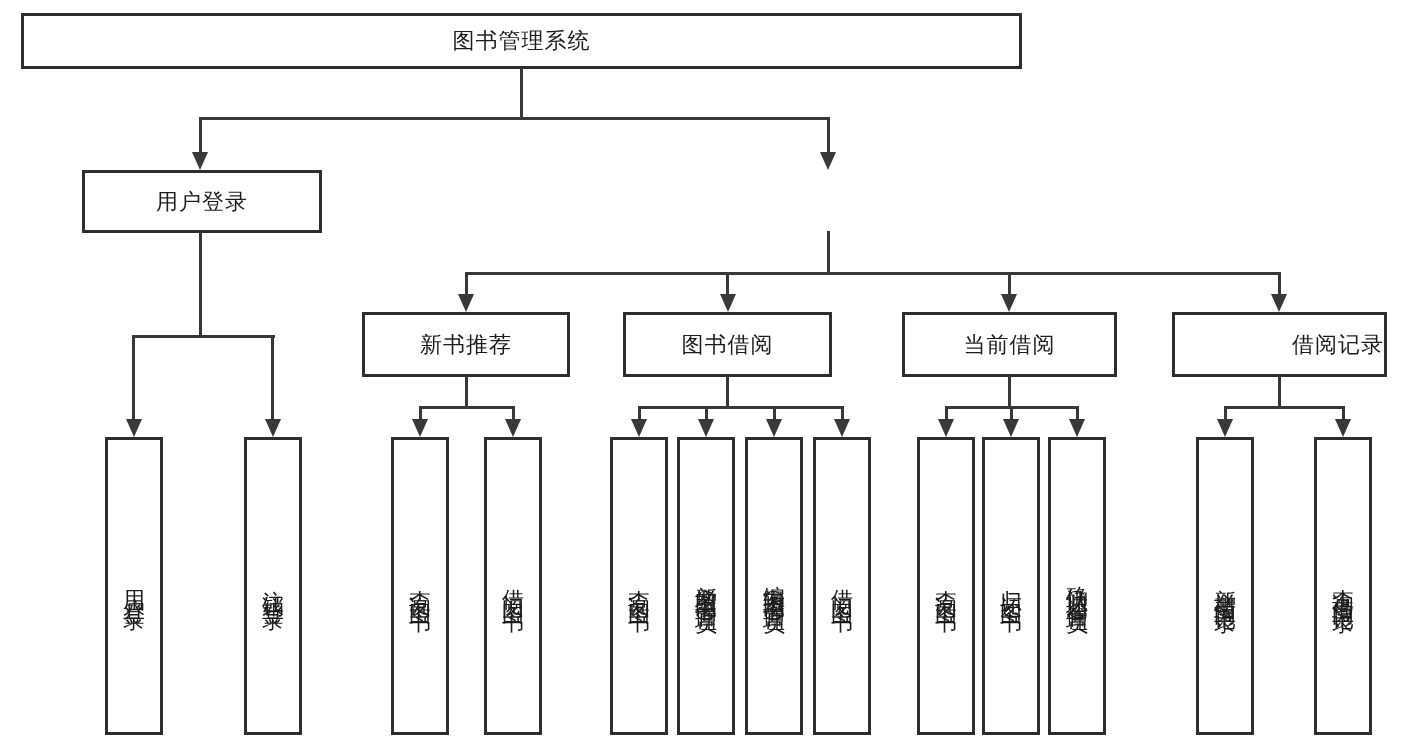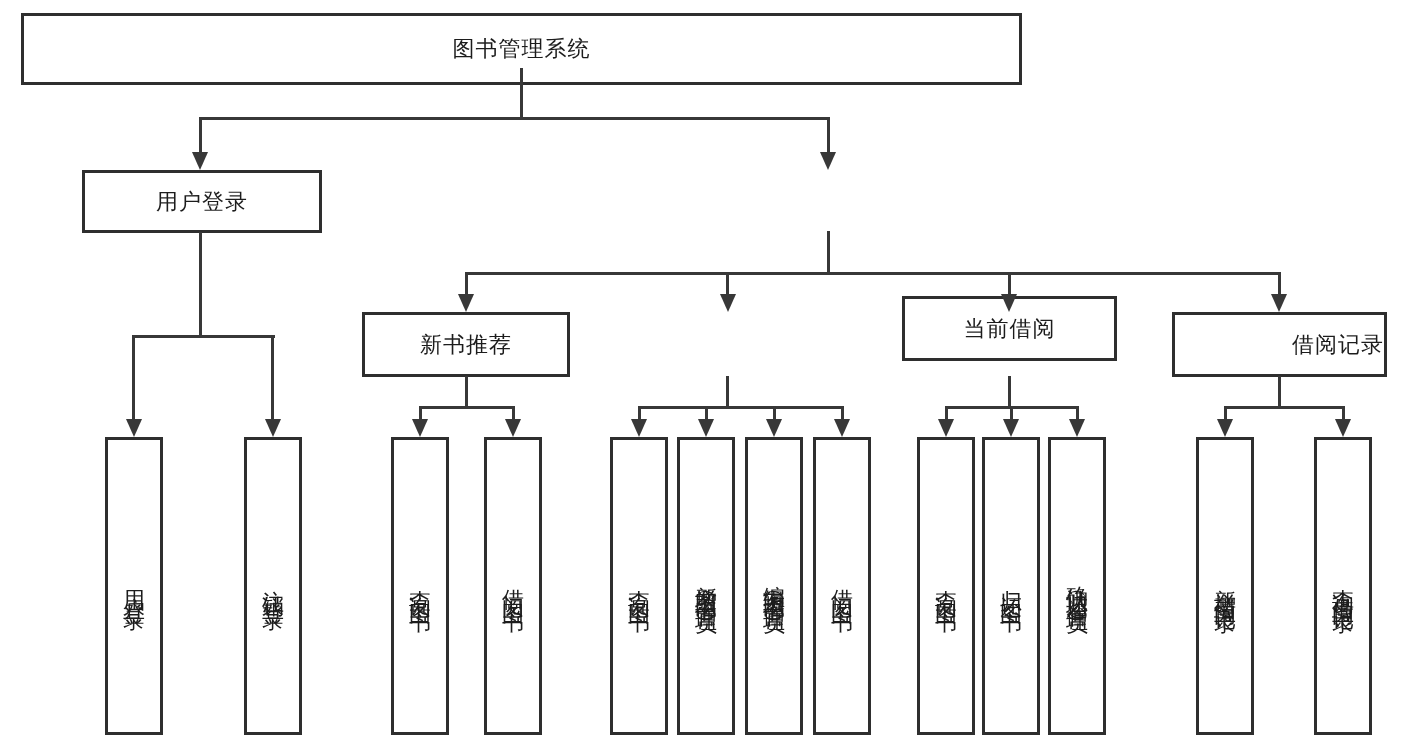--- a/index.html
+++ b/index.html
@@ -63,32 +63,35 @@
     color:#9b9b9b;
     white-space:nowrap;
     z-index:5;
   }
 </style>
 </head>
 <body>
 
 <div id="stage">
 
-  <div class="box h" style="left:21px;top:13px;width:1001px;height:72px;">
+  <div class="box h" style="left:21px;top:13px;width:1001px;height:56px;">
     <span>图书管理系统</span>
   </div>
 
   <div class="box h" style="left:82px;top:170px;width:240px;height:63px;">
     <span>用户登录</span>
   </div>
 
   <div class="box h" style="left:362px;top:312px;width:208px;height:65px;">
     <span>新书推荐</span>
   </div>
-  <div class="box h" style="left:902px;top:296px;width:215px;height:65px;">
+  <div class="box h" style="left:623px;top:312px;width:209px;height:65px;">
+    <span>图书借阅</span>
+  </div>
+  <div class="box h" style="left:902px;top:312px;width:215px;height:65px;">
     <span>当前借阅</span>
   </div>
   <div class="box h" style="left:1172px;top:312px;width:215px;height:65px;justify-content:flex-end;">
     <span>借阅记录</span>
   </div>
 
   <div class="box v" style="left:105px;top:437px;width:58px;height:298px;">
     <span>用户登录</span>
   </div>
   <div class="box v" style="left:244px;top:437px;width:58px;height:298px;">

